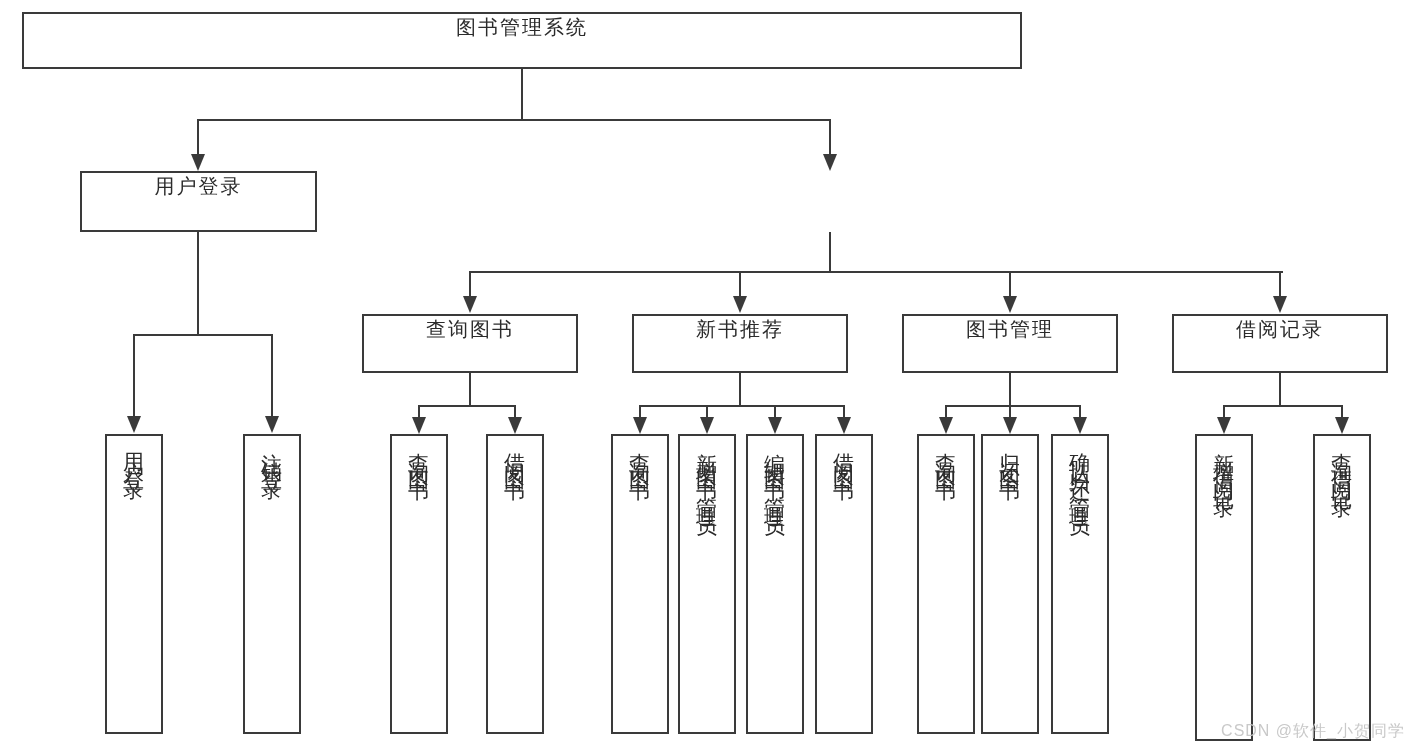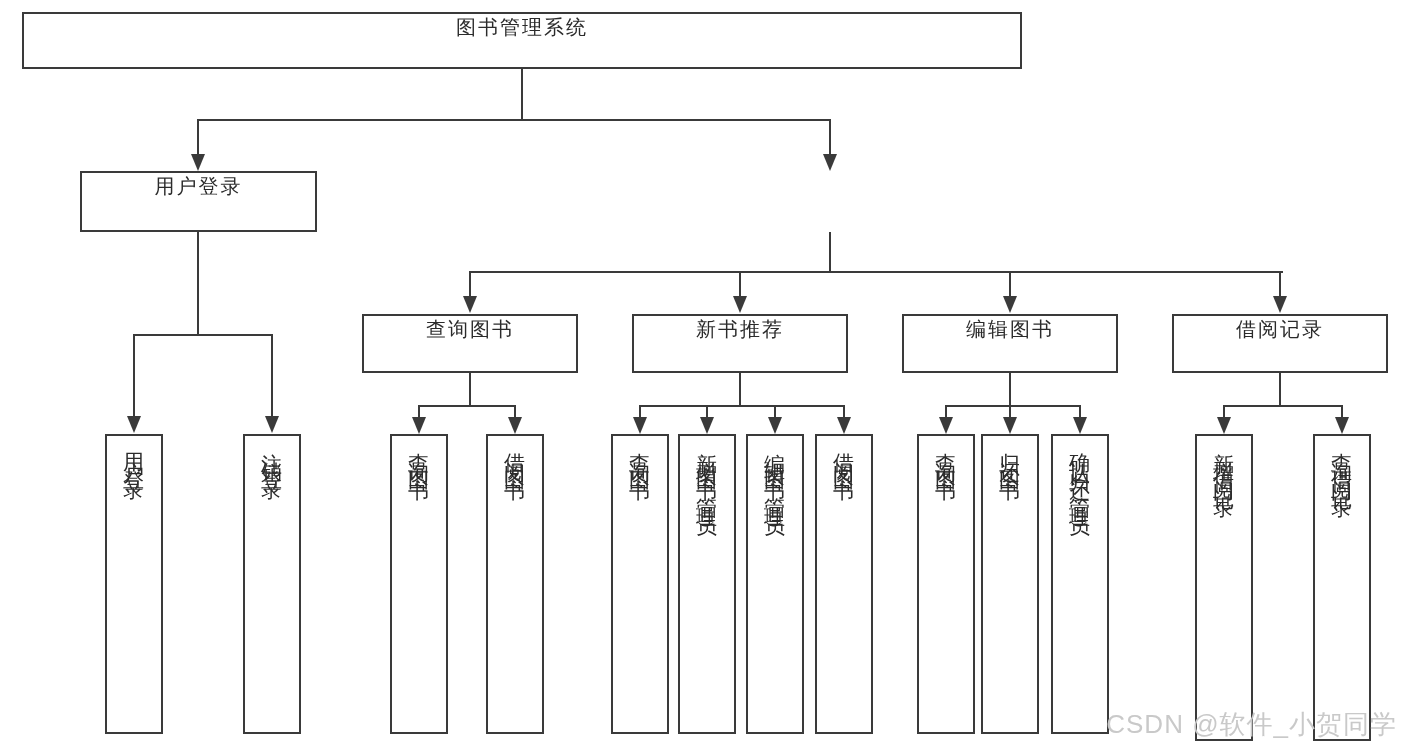--- a/index.html
+++ b/index.html
@@ -48,23 +48,23 @@
   }
   .arrow {
     position: absolute;
     width: 0; height: 0;
     border-left: 7px solid transparent;
     border-right: 7px solid transparent;
     border-top: 17px solid var(--line);
   }
   .watermark {
     position: absolute;
-    right: 8px;
+    right: 0;
     bottom: 5px;
-    font-size: 26px;
+    font-size: 16px;
     color: var(--watermark);
     letter-spacing: 1px;
     white-space: nowrap;
   }
 </style>
 </head>
 <body>
 
 <div class="canvas">
 
@@ -101,21 +101,21 @@
   <div class="line" style="left:1279px;top:273px;width:2px;height:24px"></div>
   <div class="arrow" style="left:1273px;top:296px"></div>
 
   <div class="box" style="left:362px;top:314px;width:216px;height:59px">
     <span class="hlabel">查询图书</span>
   </div>
   <div class="box" style="left:632px;top:314px;width:216px;height:59px">
     <span class="hlabel">新书推荐</span>
   </div>
   <div class="box" style="left:902px;top:314px;width:216px;height:59px">
-    <span class="hlabel">编辑图书</span>
+    <span class="hlabel">图书管理</span>
   </div>
   <div class="box" style="left:1172px;top:314px;width:216px;height:59px">
     <span class="hlabel">借阅记录</span>
   </div>
 
   <div class="line" style="left:469px;top:373px;width:2px;height:33px"></div>
   <div class="line" style="left:418px;top:405px;width:98px;height:2px"></div>
   <div class="line" style="left:418px;top:407px;width:2px;height:10px"></div>
   <div class="arrow" style="left:412px;top:417px"></div>
   <div class="line" style="left:514px;top:407px;width:2px;height:10px"></div>

